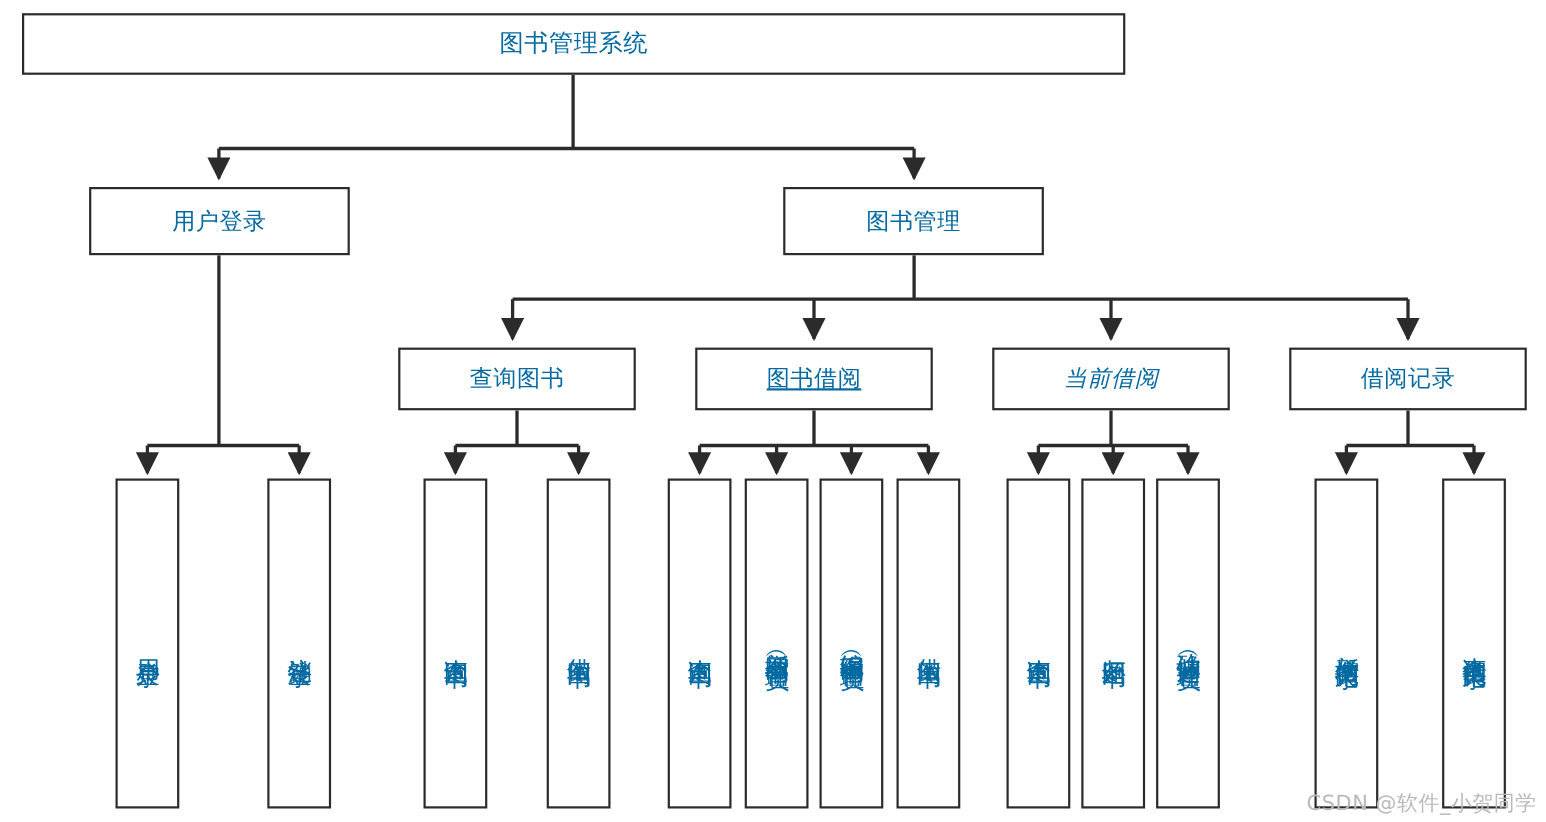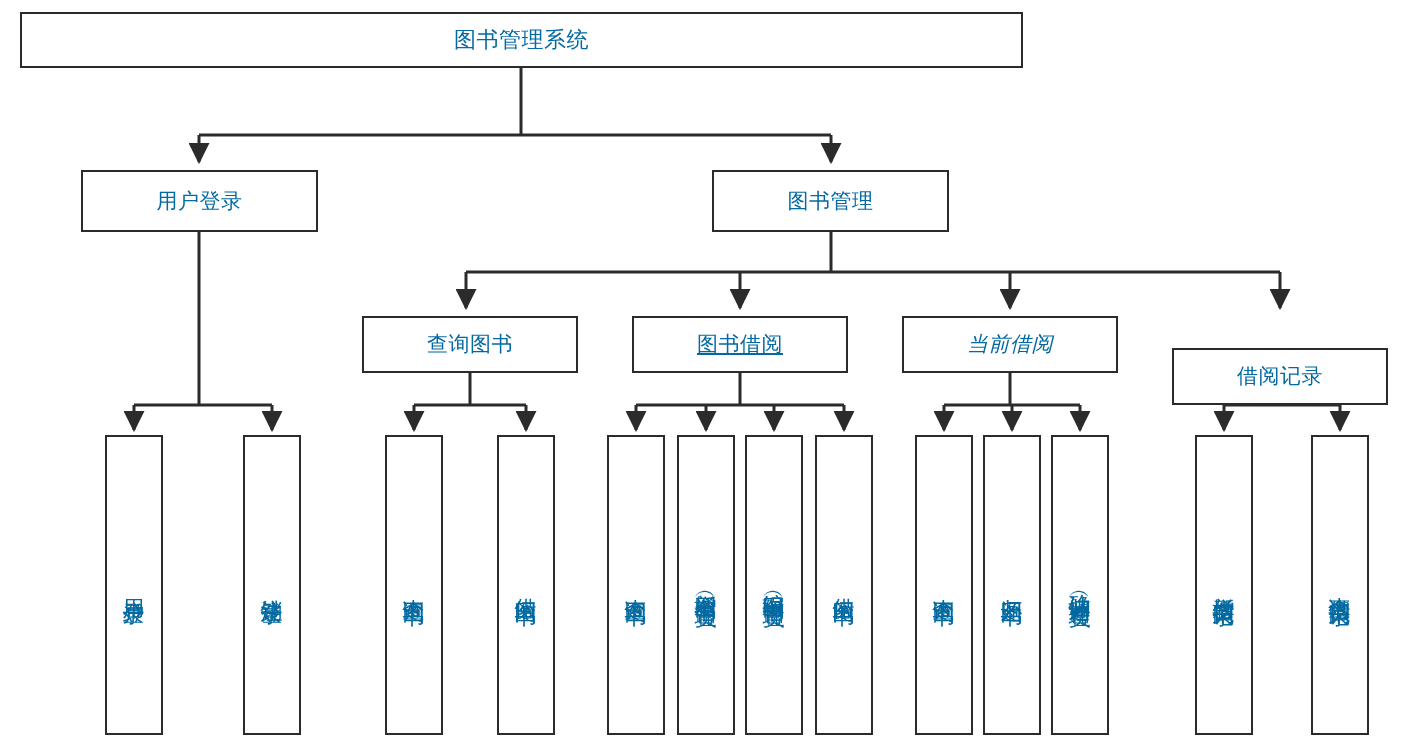--- a/index.html
+++ b/index.html
@@ -142,21 +142,21 @@
 
   <div class="node horiz" style="left:362px; top:316px; width:216px; height:57px;">
     <span class="label">查询图书</span>
   </div>
   <div class="node horiz" style="left:632px; top:316px; width:216px; height:57px;text-decoration:underline;">
     <span class="label">图书借阅</span>
   </div>
   <div class="node horiz" style="left:902px; top:316px; width:216px; height:57px;font-style:italic;">
     <span class="label">当前借阅</span>
   </div>
-  <div class="node horiz" style="left:1172px; top:316px; width:216px; height:57px;margin-top:32px;">
+  <div class="node horiz" style="left:1172px; top:316px; width:216px; height:57px;">
     <span class="label">借阅记录</span>
   </div>
 
   <div class="node vert" style="left:105px; top:435px; width:58px; height:300px;">
     <span class="label">用户登录</span>
   </div>
   <div class="node vert" style="left:243px; top:435px; width:58px; height:300px;">
     <span class="label">注销登录</span>
   </div>
 
@@ -190,14 +190,15 @@
     <span class="label">确认归还（管理员）</span>
   </div>
 
   <div class="node vert" style="left:1195px; top:435px; width:58px; height:300px;">
     <span class="label">新增借阅记录</span>
   </div>
   <div class="node vert" style="left:1311px; top:435px; width:58px; height:300px;">
     <span class="label">查询借阅记录</span>
   </div>
 
+  <div id="watermark">CSDN @软件_小贺同学</div>
 
 </div>
 
 </body></html>

